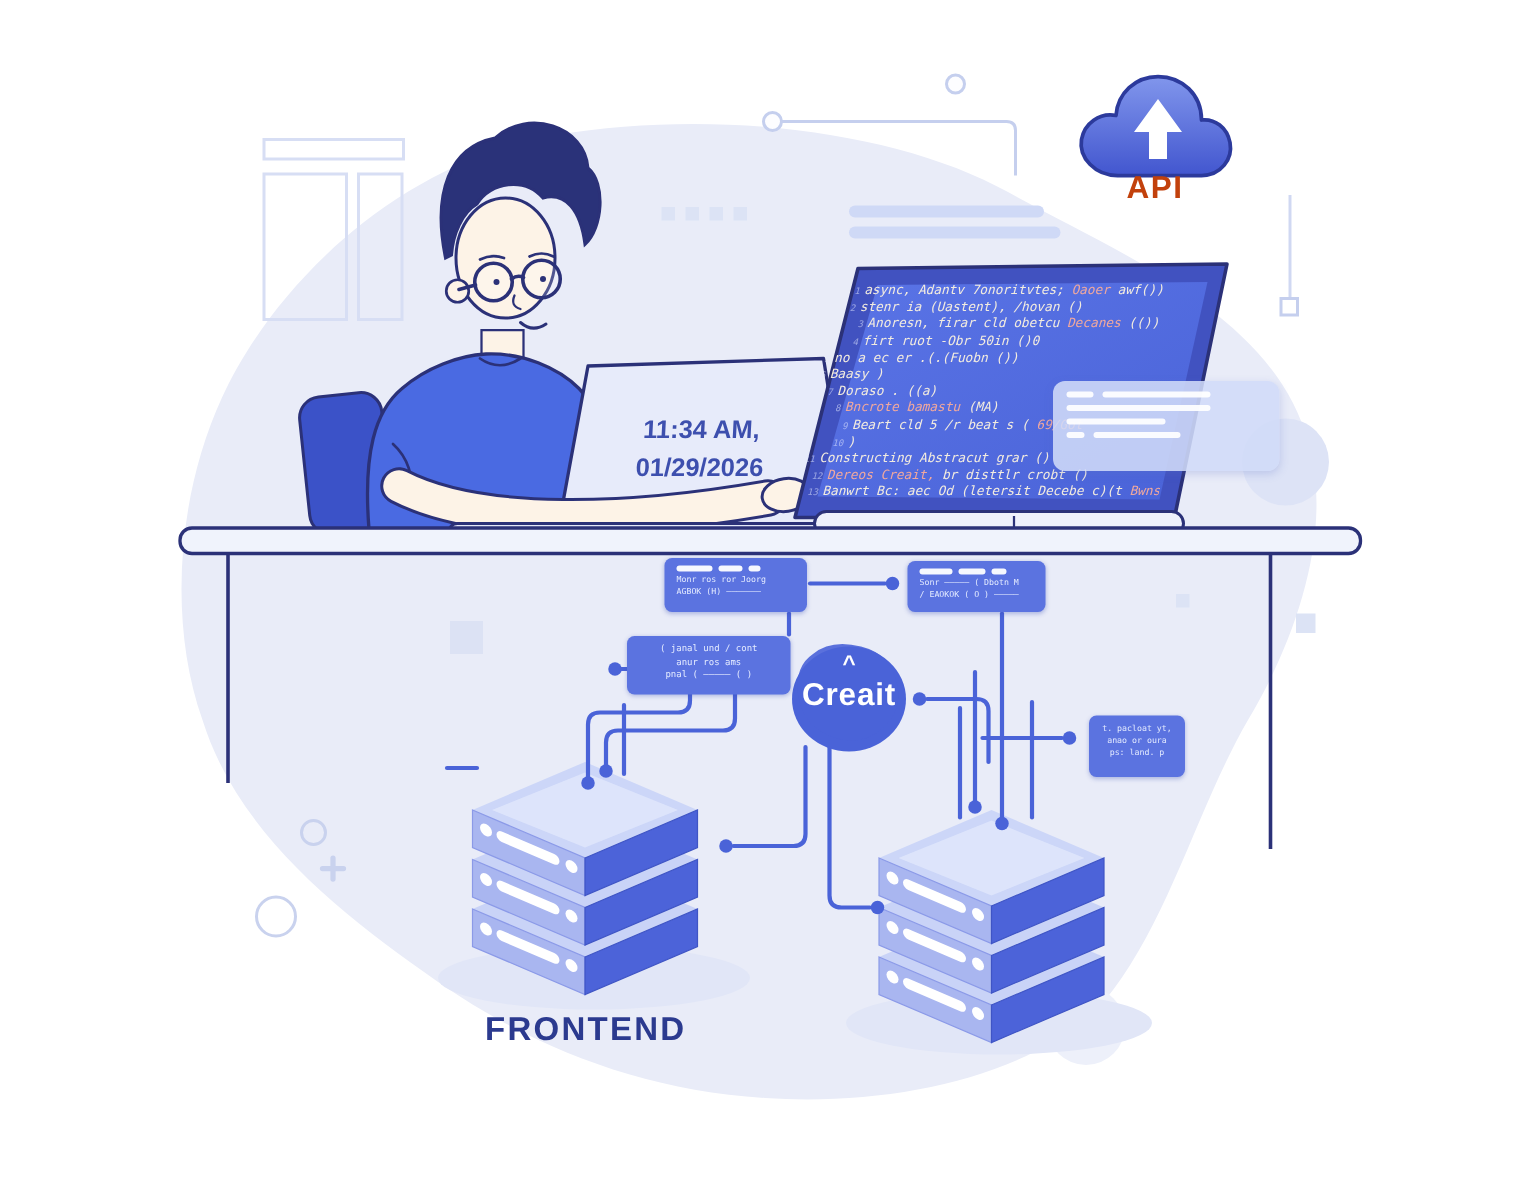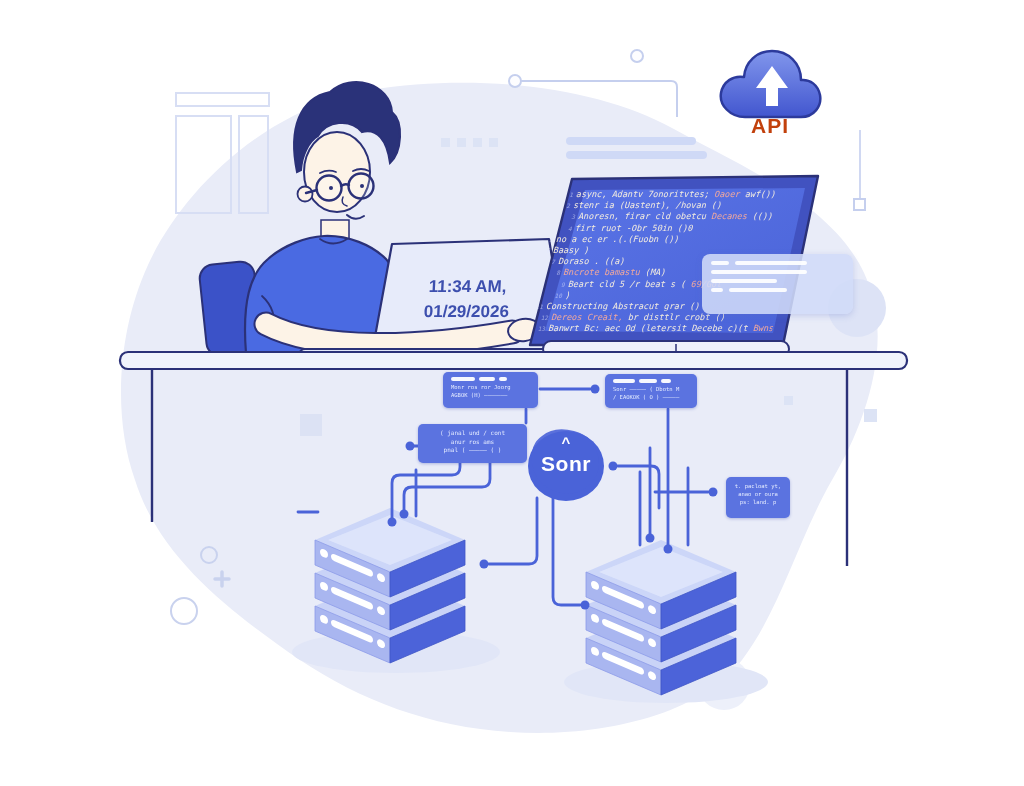--- a/index.html
+++ b/index.html
@@ -293,16 +293,17 @@
       <div class="bxl">anur ros ams</div>
       <div class="bxl">pnal ( ————— ( )</div>
     </div>
 <div class="fbox box-d center">
       <div class="bxl">t. pacloat yt,</div>
       <div class="bxl">anao or oura</div>
       <div class="bxl">ps: land. p</div>
     </div>
 
 <div class="lbl axios-caret">^</div>
-<div class="lbl axios-label">Sonr</div>
-
+<div class="lbl axios-label">Creait</div>
+
+<div class="server-label frontend-label">FRONTEND</div>
 
 </div>
 
 </body></html>

